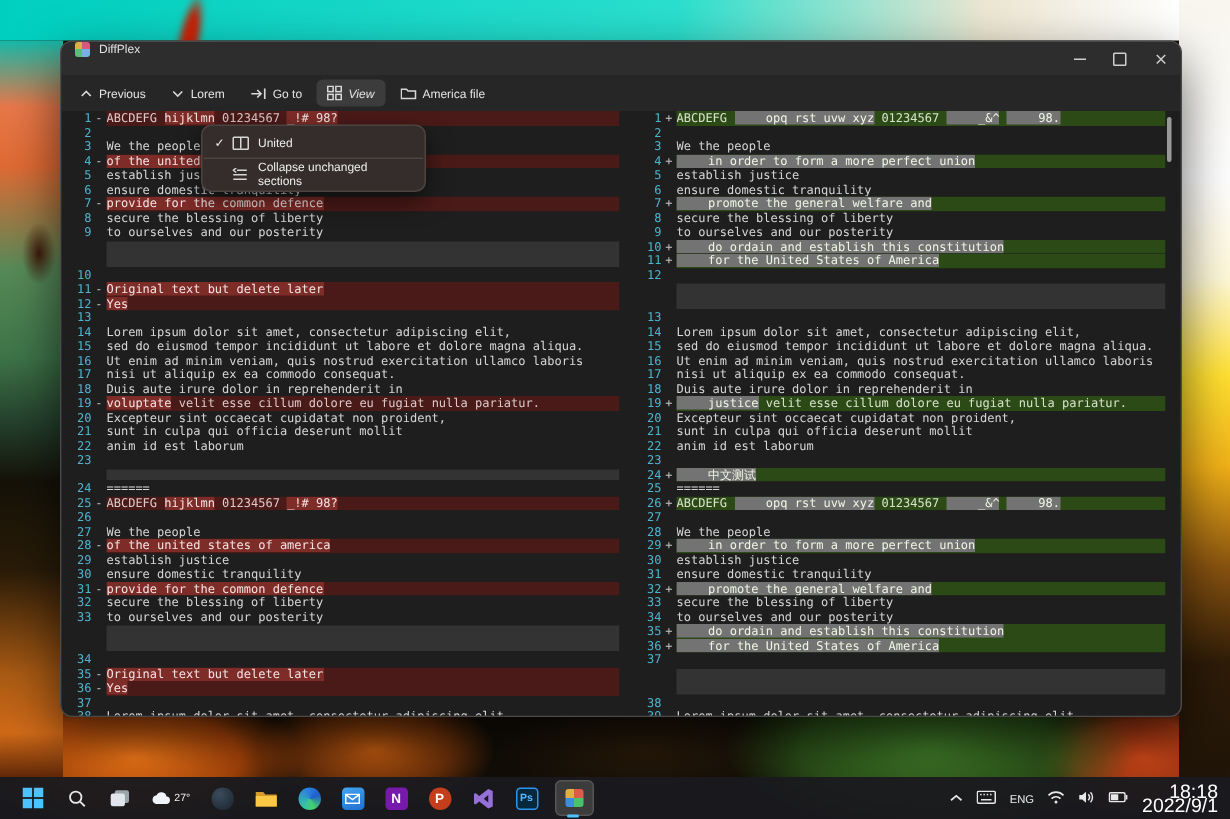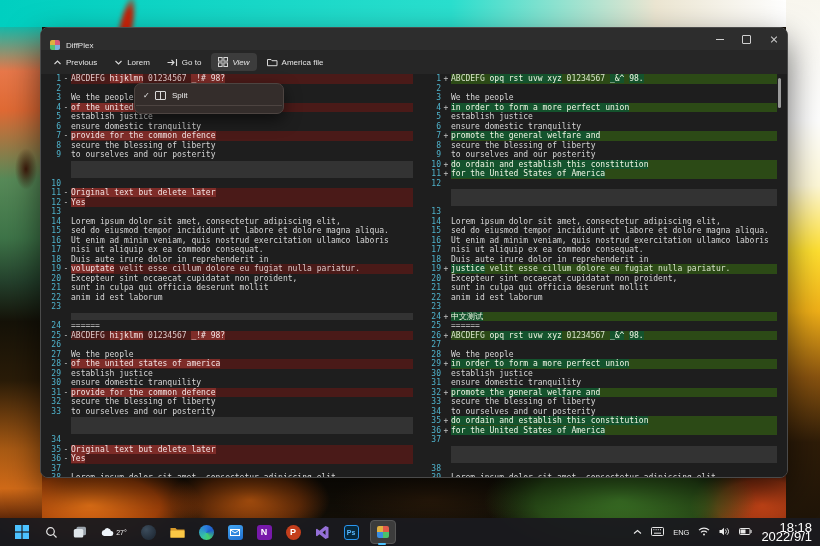--- a/index.html
+++ b/index.html
@@ -21,21 +21,21 @@
     transform:rotate(12deg);filter:blur(2px);}
   #wp-left{left:0;top:27px;width:42px;height:491px;background:
     radial-gradient(14px 26px at 26px 142px, rgba(60,20,6,.95), rgba(60,20,6,0) 80%),
     linear-gradient(180deg,#16b8a8 0%,#e8784a 9%,#e06a34 17%,#578a58 31%,#3e7448 43%,#24402c 52%,#151208 60%,#2a1c08 72%,#a85a14 86%,#d06a18 94%,#602808 100%);}
   #wp-right{left:786px;top:0;width:34px;height:546px;background:
     linear-gradient(180deg,#f8f6ee 0%,#ffffff 22%,#fff9d8 34%,#ffe030 46%,#f0b018 57%,#8a5410 69%,#2e1c08 81%,#1a1208 100%);}
   
   #window{position:absolute;left:40px;top:27px;width:748px;height:451px;background:#1e1e1e;
     border:1px solid #4a4a4a;border-radius:8px;overflow:hidden;box-sizing:border-box;
     box-shadow:0 14px 34px rgba(0,0,0,.6);}
-  .titlebar{height:22px;background:#2d2d2d;display:flex;align-items:flex-end;padding:0 0 0 9px;}
+  .titlebar{height:22px;background:#2d2d2d;display:flex;align-items:flex-start;padding:0 0 0 9px;}
   .app-ico{width:10px;height:10px;border-radius:2px;margin-right:6px;flex:none;
     background:conic-gradient(#d85a7a 0 25%,#7ab0e0 0 50%,#58c070 0 75%,#e0b040 0);}
   .title-text{font-size:8px;color:#e2e2e2;}
   .caps{margin-left:auto;display:flex;height:22px;}
   .cap{width:27px;height:22px;display:flex;align-items:center;justify-content:center;}
   .min-glyph{width:8px;height:1px;background:#cfcfcf;}
   .max-glyph{width:7px;height:7px;border:1px solid #cfcfcf;border-radius:1px;}
   .close-glyph{position:relative;width:8px;height:8px;}
   .close-glyph::before,.close-glyph::after{content:"";position:absolute;left:0;top:3.5px;width:8px;height:1px;background:#cfcfcf;}
   .close-glyph::before{transform:rotate(45deg);} .close-glyph::after{transform:rotate(-45deg);}
@@ -50,21 +50,21 @@
   .pane-gap{width:12px;flex:none;}
   #pane-right{width:352px;}
   .drow{display:flex;height:9.5px;line-height:9.5px;font-family:"DejaVu Sans Mono",monospace;
         font-size:8px;white-space:pre;overflow:hidden;}
   .num{width:16px;text-align:right;color:#4fb3cc;flex:none;}
   .mk{width:10px;text-align:center;color:#c2c2c2;flex:none;}
   .tx{flex:1;color:#d6d6d6;overflow:hidden;}
   .tx.del{background:#4a1a18;color:#ddcaca;}
   .hl-del{background:#7e2c28;color:#f3e3e3;}
   .tx.add{background:#2c4a16;color:#d7e2ca;}
-  .hl-add{background:#14532d;color:#f0f6e4;}
+  .hl-add{background:#737373;color:#f0f6e4;padding-left:21px;}
   .gut{width:26px;flex:none;}
   .fillblock{flex:1;background:#333333;margin:1px 0;}
   #scroll-thumb{position:absolute;right:6px;top:4px;width:3px;height:30px;border-radius:2px;background:#9a9a9a;}
   
   #view-menu{position:absolute;left:93px;top:55px;width:148px;background:#342d2b;
     border:1px solid #4d4441;border-radius:7px;padding:4px 0;box-shadow:0 6px 16px rgba(0,0,0,.55);}
   .mitem{display:flex;align-items:center;height:14px;padding:0 8px;color:#eeeeee;font-size:8px;}
   .mcheck{width:12px;flex:none;font-size:8px;color:#e8e8e8;}
   .micon{width:14px;flex:none;display:flex;align-items:center;}
   .mlabel{margin-left:3px;}
@@ -251,23 +251,35 @@
         </div>
       <div id="scroll-thumb"></div>
     </div>
 
     <div id="view-menu">
       <div class="mitem">
         <span class="mcheck">✓</span>
         <span class="micon">
             <span class="split-glyph"></span>
           </span>
-        <span class="mlabel">Split</span>
+        <span class="mlabel">United</span>
       </div>
       <div class="msep"></div>
+      <div class="mitem">
+        <span class="mcheck"></span>
+        <span class="micon">
+          <svg width="10" height="9" viewBox="0 0 10 9">
+              <line x1="3" y1="1.5" x2="9.5" y2="1.5" stroke="#d8d8d8"></line>
+              <polyline points="2.5,0 0.5,1.5 2.5,3" fill="none" stroke="#d8d8d8"></polyline>
+              <line x1="0.5" y1="4.5" x2="9.5" y2="4.5" stroke="#d8d8d8"></line>
+              <line x1="0.5" y1="7.5" x2="9.5" y2="7.5" stroke="#d8d8d8"></line>
+            </svg>
+        </span>
+        <span class="mlabel">Collapse unchanged sections</span>
+      </div>
     </div>
   </div>
 
   <div id="taskbar">
     <div class="tb-left">
       <div class="tb-ico">
         <svg width="14" height="14" viewBox="0 0 14 14">
             <rect x="0" y="0" width="6.4" height="6.4" fill="#4cc2ff"></rect>
             <rect x="7.6" y="0" width="6.4" height="6.4" fill="#4cc2ff"></rect>
             <rect x="0" y="7.6" width="6.4" height="6.4" fill="#4cc2ff"></rect>

